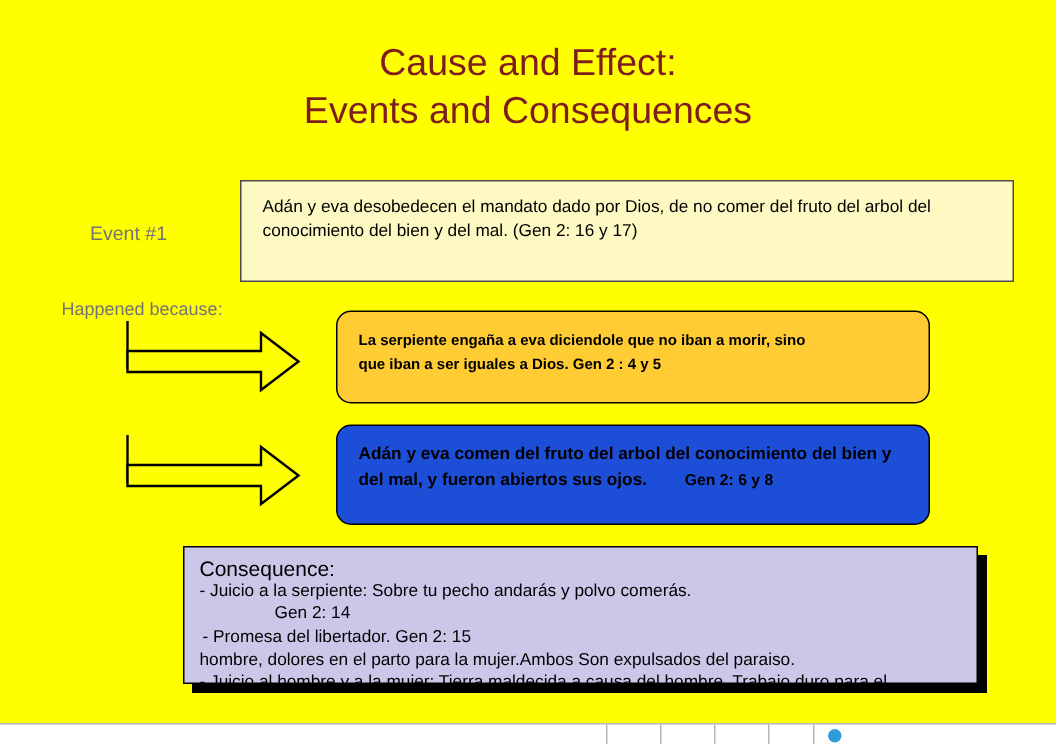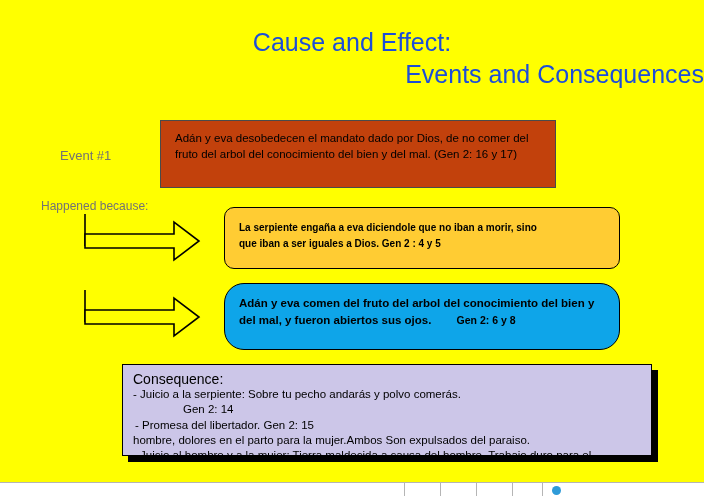--- a/index.html
+++ b/index.html
@@ -23,26 +23,25 @@
     overflow: hidden;
   }
   #title {
     position: absolute;
     left: 0;
     top: 26px;
     width: 704px;
     text-align: center;
     font-size: 25px;
     line-height: 32px;
-    color: #1d4ed8;
+    color: #7f1d1d;
     font-weight: normal;
   }
   #title .line2 {
     display: block;
-    text-align: right;
   }
 
   .label {
     position: absolute;
     color: #737373;
     font-size: 13px;
   }
   #event-label {
     left: 60px;
     top: 148px;
@@ -54,23 +53,23 @@
   }
 
   .box {
     position: absolute;
     box-sizing: border-box;
     color: #000000;
   }
   #box-event {
     left: 160px;
     top: 120px;
-    width: 396px;
+    width: 516px;
     height: 68px;
-    background: #c2410c;
+    background: #fef9c3;
     border: 1px solid #4a4a4a;
     padding: 9px 12px 0 14px;
     font-size: 11.5px;
     line-height: 16px;
   }
   #box-serpent {
     left: 224px;
     top: 207px;
     width: 396px;
     height: 62px;
@@ -80,23 +79,23 @@
     padding: 12px 10px 0 14px;
     font-size: 10px;
     line-height: 16px;
     font-weight: bold;
   }
   #box-eat {
     left: 224px;
     top: 283px;
     width: 396px;
     height: 67px;
-    background: #0ea5e9;
+    background: #1d4ed8;
     border: 1px solid #000000;
-    border-radius: 20px;
+    border-radius: 10px;
     padding: 11px 10px 0 14px;
     font-size: 11.5px;
     line-height: 17px;
     font-weight: bold;
   }
   #box-eat .small {
     font-size: 10.5px;
   }
 
   #consequence-shadow {

